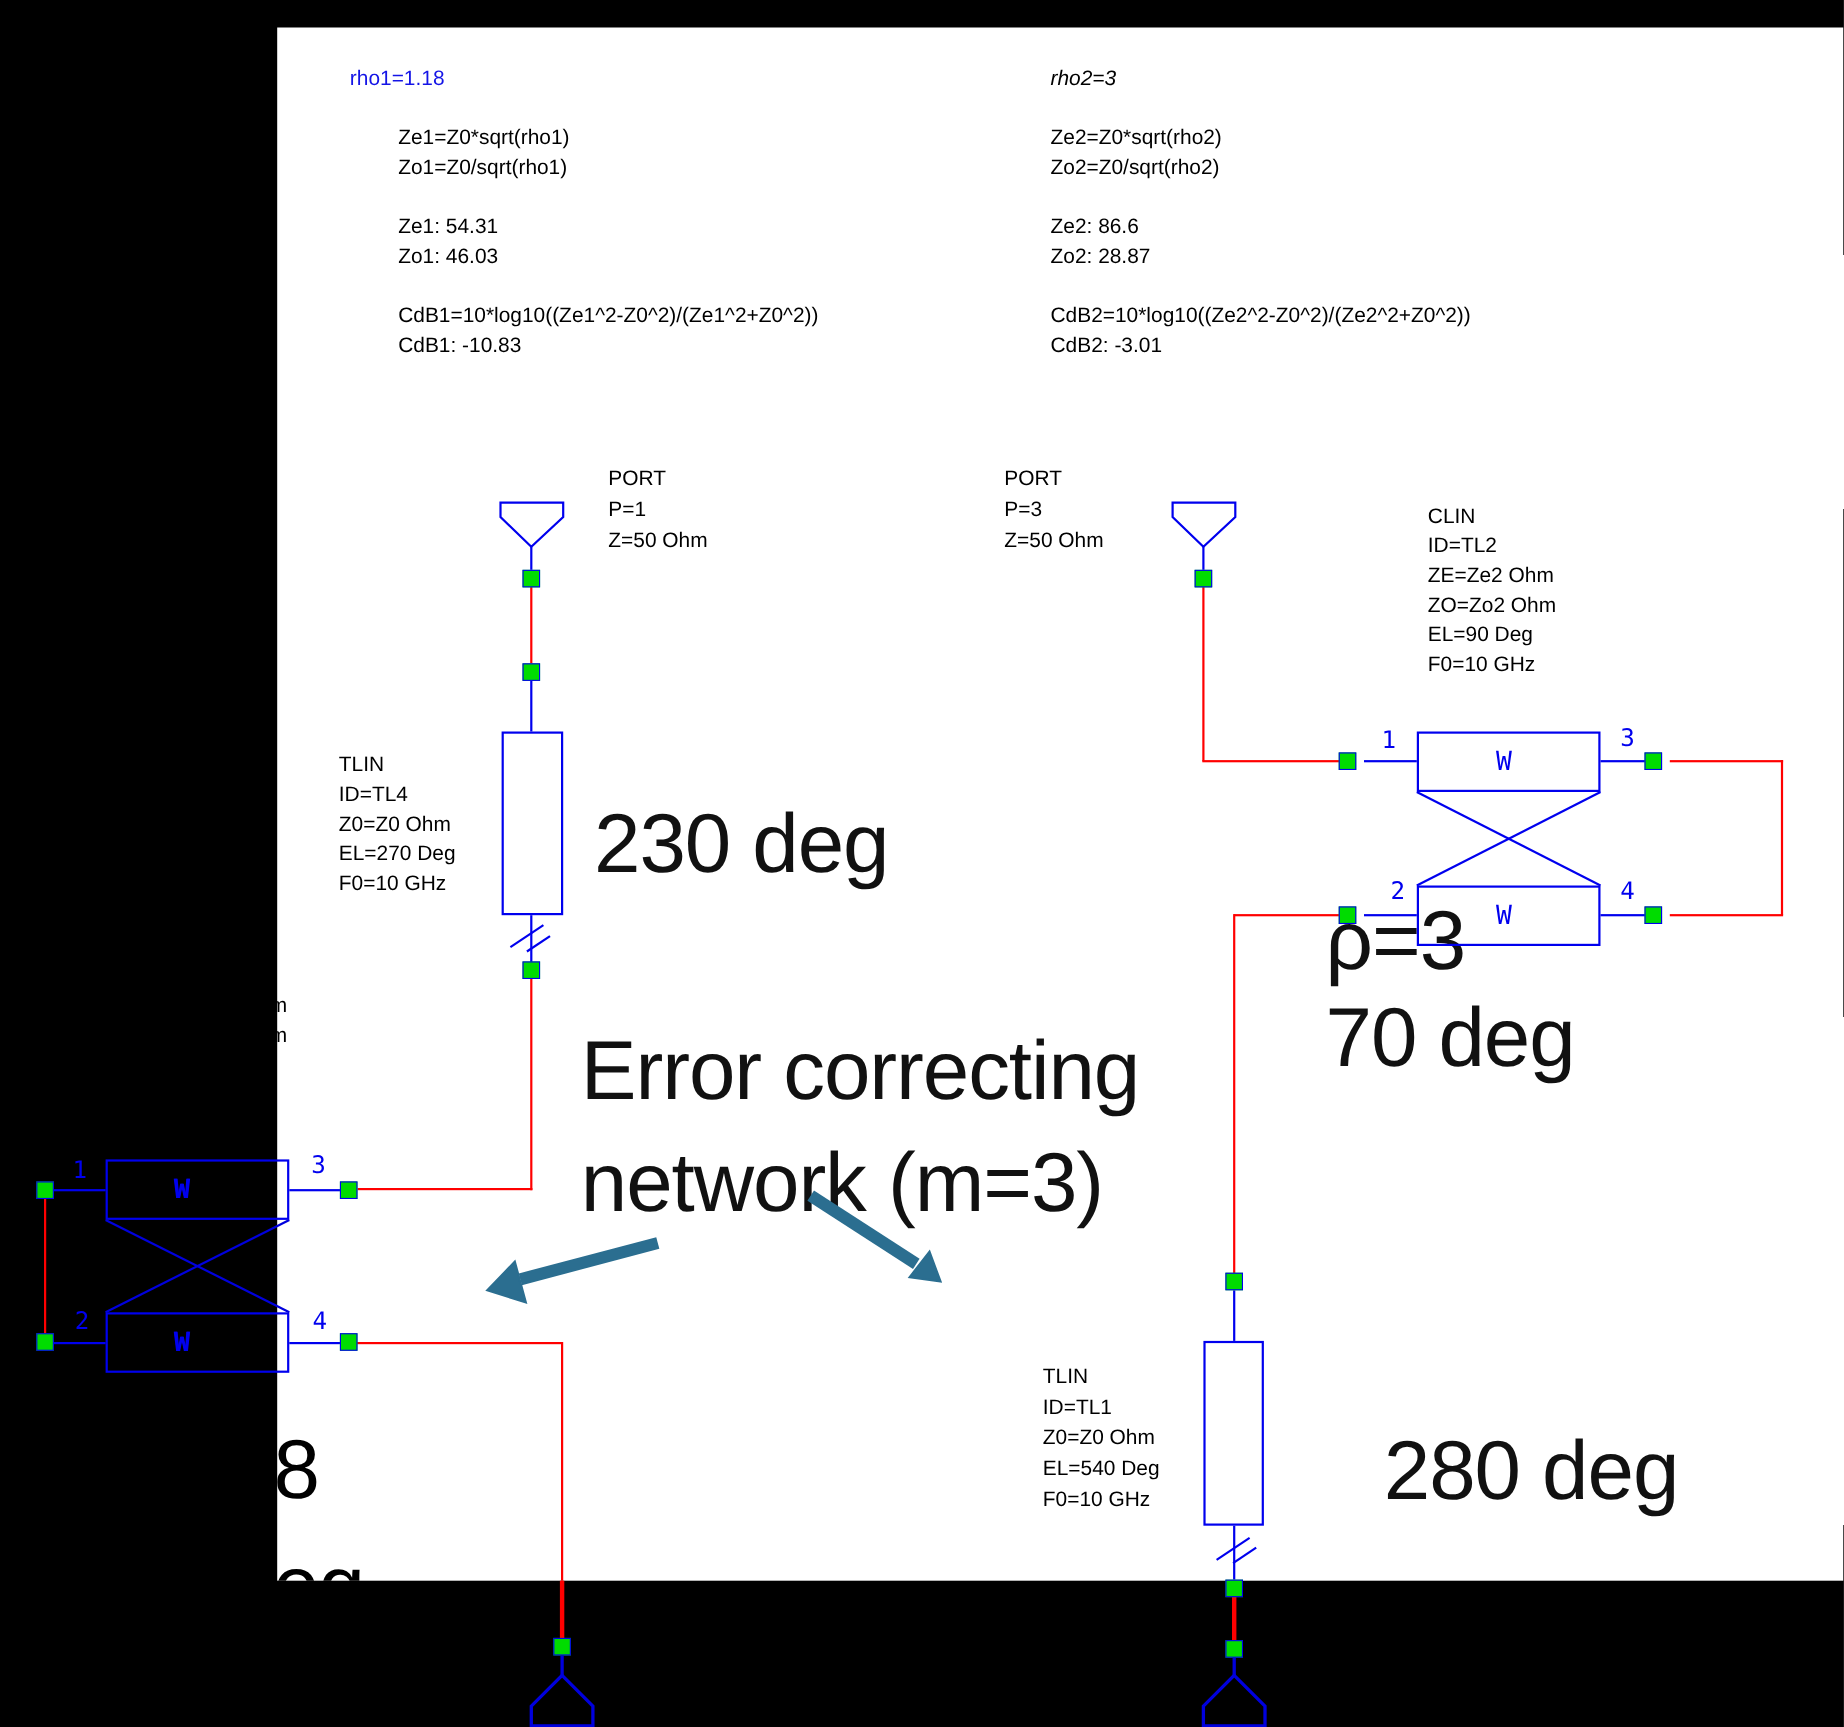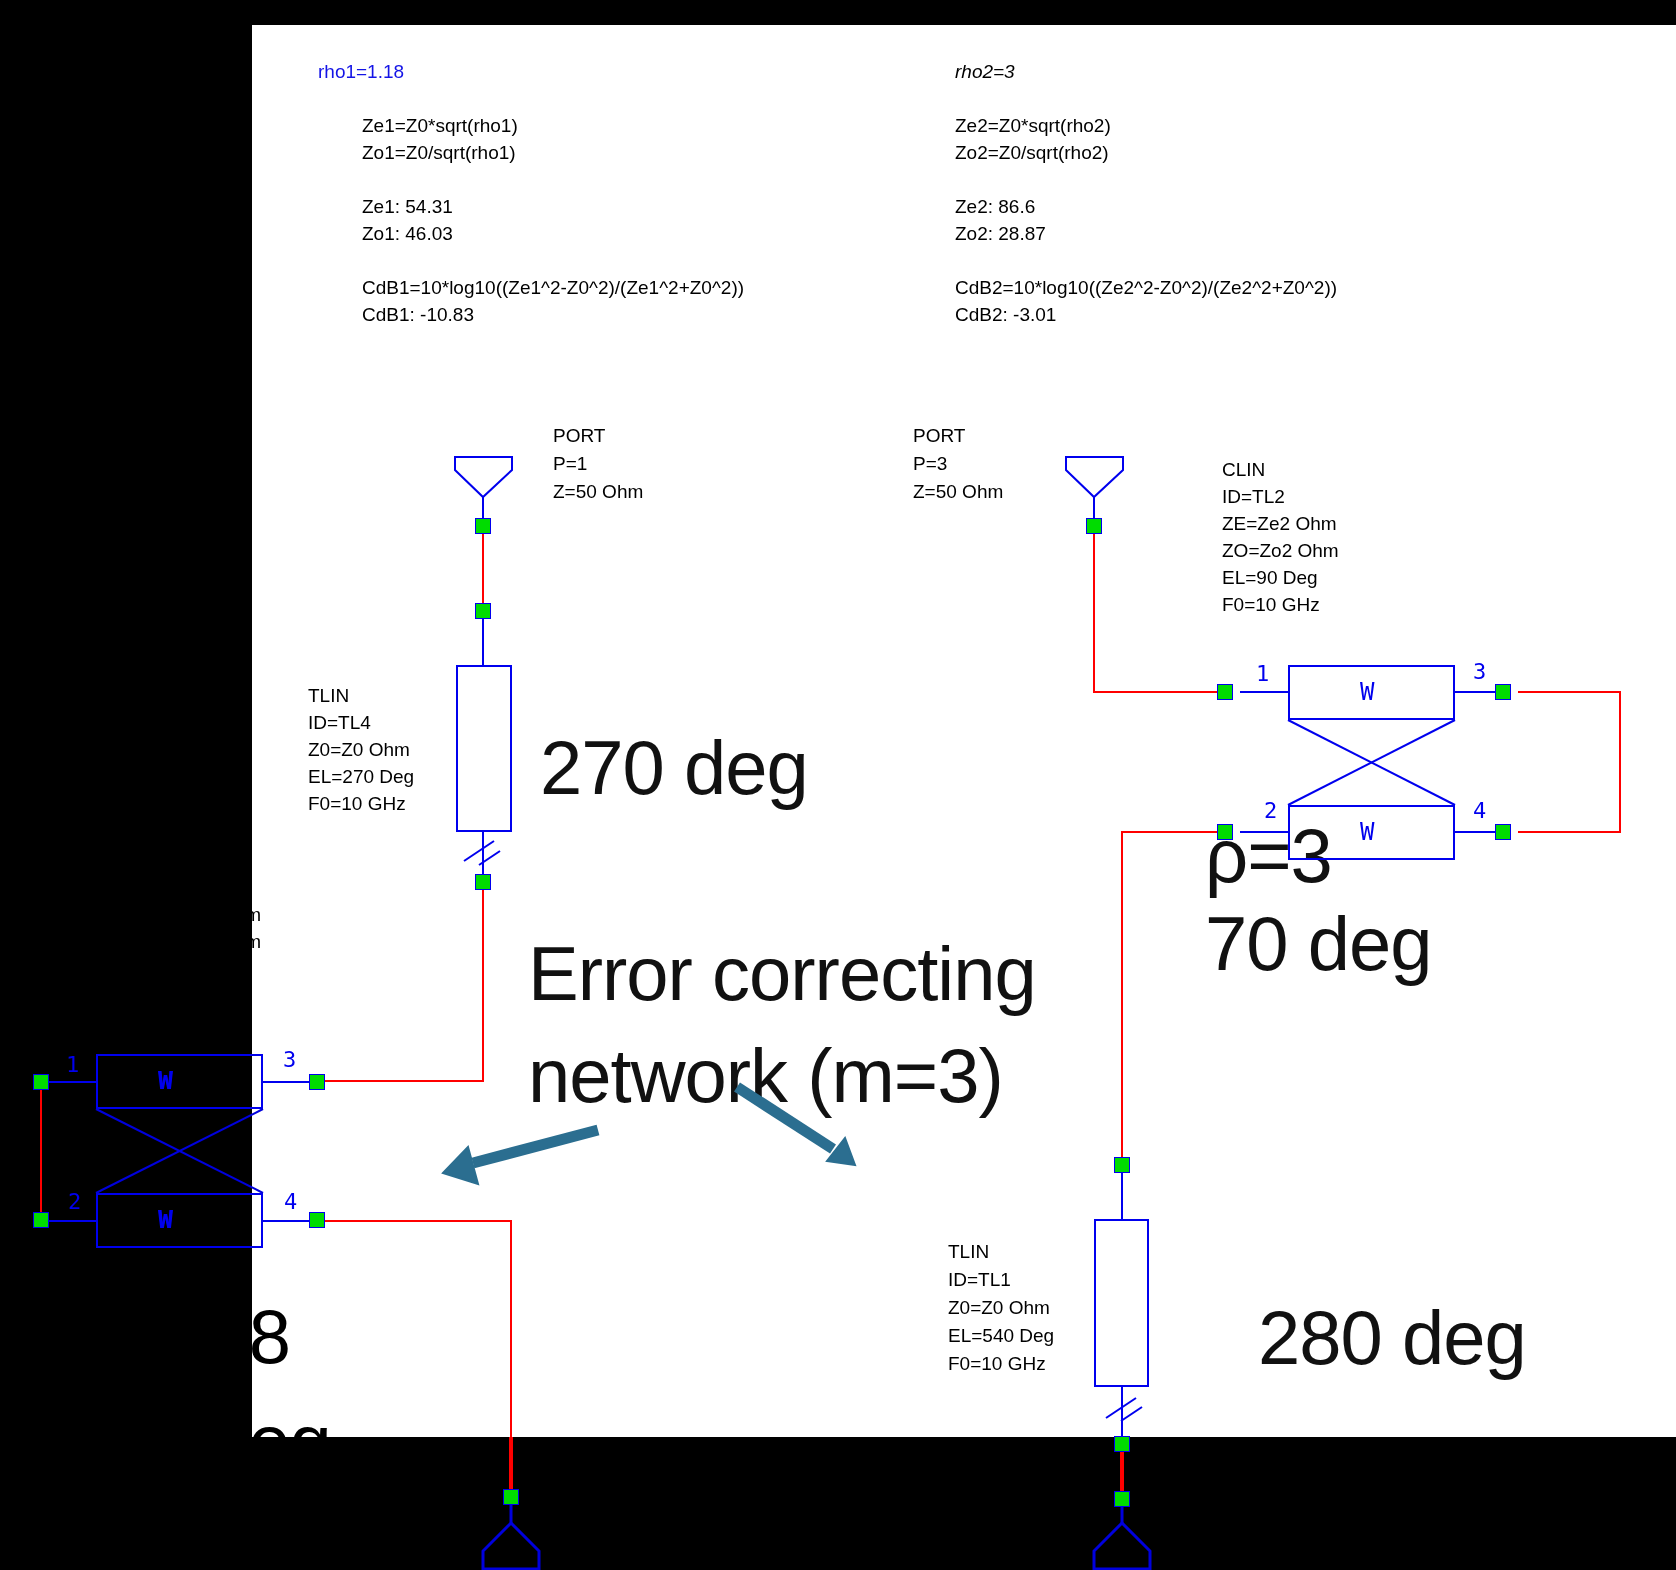--- a/index.html
+++ b/index.html
@@ -57,33 +57,33 @@
 P=1
 Z=50 Ohm</div>
   <div class="txt" style="left:913px;top:422px;line-height:28px;">PORT
 P=3
 Z=50 Ohm</div>
   <div class="txt" style="left:308px;top:682px;">TLIN
 ID=TL4
 Z0=Z0 Ohm
 EL=270 Deg
 F0=10 GHz</div>
-  <div class="txt" style="left:1222px;top:456px;">CLIN
+  <div class="txt" style="left:1298px;top:456px;">CLIN
 ID=TL2
 ZE=Ze2 Ohm
 ZO=Zo2 Ohm
 EL=90 Deg
 F0=10 GHz</div>
   <div class="txt" style="left:948px;top:1238px;line-height:28px;">TLIN
 ID=TL1
 Z0=Z0 Ohm
 EL=540 Deg
 F0=10 GHz</div>
 
-  <div class="big" style="left:540px;top:722px;">270 deg</div>
+  <div class="big" style="left:540px;top:722px;">230 deg</div>
   <div class="big" style="left:528px;top:928px;">Error correcting</div>
   <div class="big" style="left:528px;top:1030px;">network (m=3)</div>
   <div class="big" style="left:1205px;top:810px;">ρ=3</div>
   <div class="big" style="left:1205px;top:898px;">70 deg</div>
   <div class="big" style="left:1258px;top:1292px;">280 deg</div>
 
   <div class="crect" style="left:456px;top:665px;width:56px;height:167px;"></div>
   <div class="crect" style="left:1094px;top:1219px;width:55px;height:168px;"></div>
   <div class="crect" style="left:1288px;top:665px;width:167px;height:55px;"></div>
   <div class="crect" style="left:1288px;top:805px;width:167px;height:55px;"></div>

